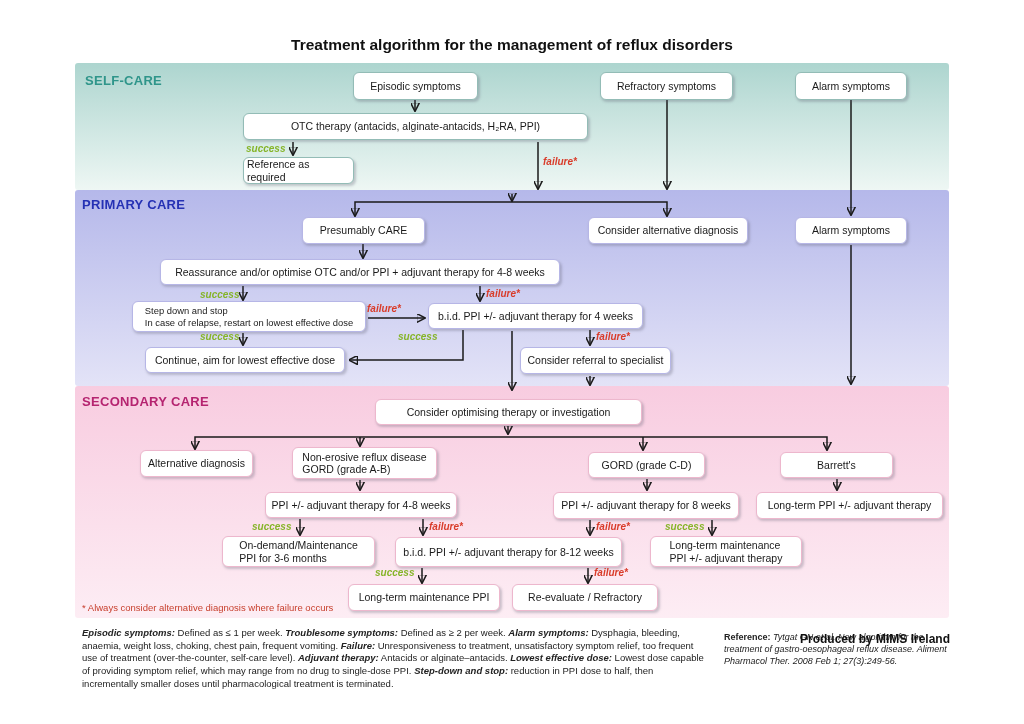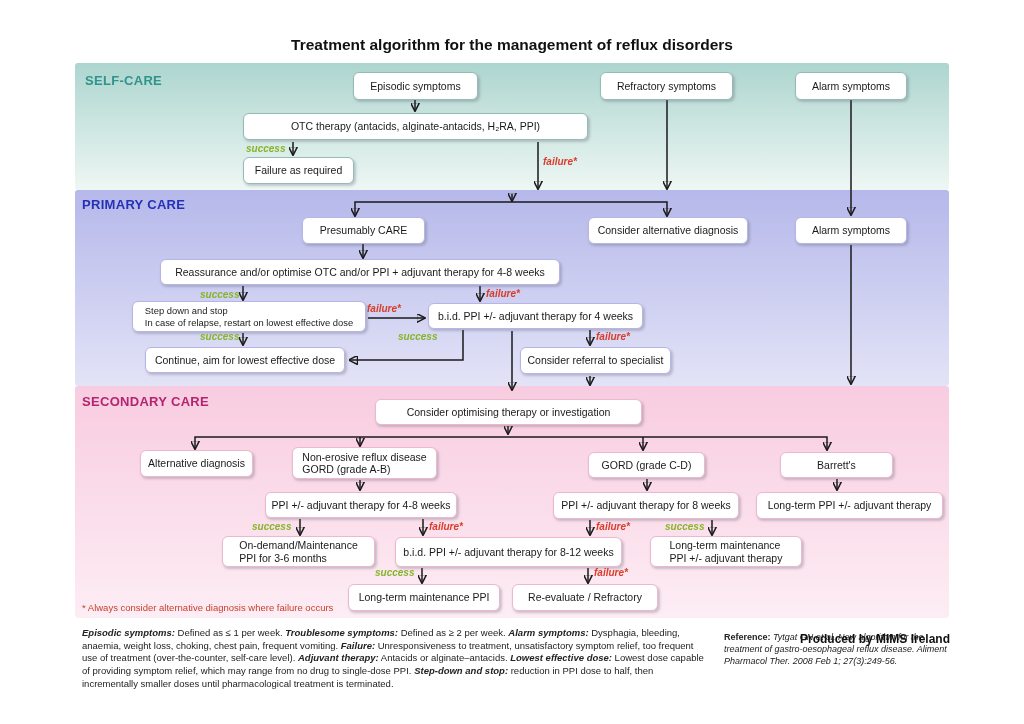--- a/index.html
+++ b/index.html
@@ -91,21 +91,21 @@
     <line x1="590" y1="520" x2="590" y2="534" marker-end="url(#ah)"></line>
     <line x1="712" y1="520" x2="712" y2="534" marker-end="url(#ah)"></line>
     <line x1="422" y1="568" x2="422" y2="582" marker-end="url(#ah)"></line>
     <line x1="588" y1="568" x2="588" y2="582" marker-end="url(#ah)"></line>
   </svg>
 
   <div class="box b-self" style="left:353px;top:72px;width:125px;height:28px">Episodic symptoms</div>
   <div class="box b-self" style="left:600px;top:72px;width:133px;height:28px">Refractory symptoms</div>
   <div class="box b-self" style="left:795px;top:72px;width:112px;height:28px">Alarm symptoms</div>
   <div class="box b-self" style="left:243px;top:113px;width:345px;height:27px">OTC therapy (antacids, alginate-antacids, H₂RA, PPI)</div>
-  <div class="box b-self" style="left:243px;top:157px;width:111px;height:27px">Failure as required</div>
+  <div class="box b-self" style="left:243px;top:157px;width:111px;height:27px">Reference as required</div>
 
   <div class="box b-pri" style="left:302px;top:217px;width:123px;height:27px">Presumably CARE</div>
   <div class="box b-pri" style="left:588px;top:217px;width:160px;height:27px">Consider alternative diagnosis</div>
   <div class="box b-pri" style="left:795px;top:217px;width:112px;height:27px">Alarm symptoms</div>
   <div class="box b-pri" style="left:160px;top:259px;width:400px;height:26px">Reassurance and/or optimise OTC and/or PPI + adjuvant therapy for 4-8 weeks</div>
   <div class="box b-pri small" style="left:132px;top:301px;width:234px;height:31px">Step down and stop
 In case of relapse, restart on lowest effective dose</div>
   <div class="box b-pri" style="left:428px;top:303px;width:215px;height:26px">b.i.d. PPI +/- adjuvant therapy for 4 weeks</div>
   <div class="box b-pri" style="left:145px;top:347px;width:200px;height:26px">Continue, aim for lowest effective dose</div>
   <div class="box b-pri" style="left:520px;top:347px;width:151px;height:27px">Consider referral to specialist</div>

